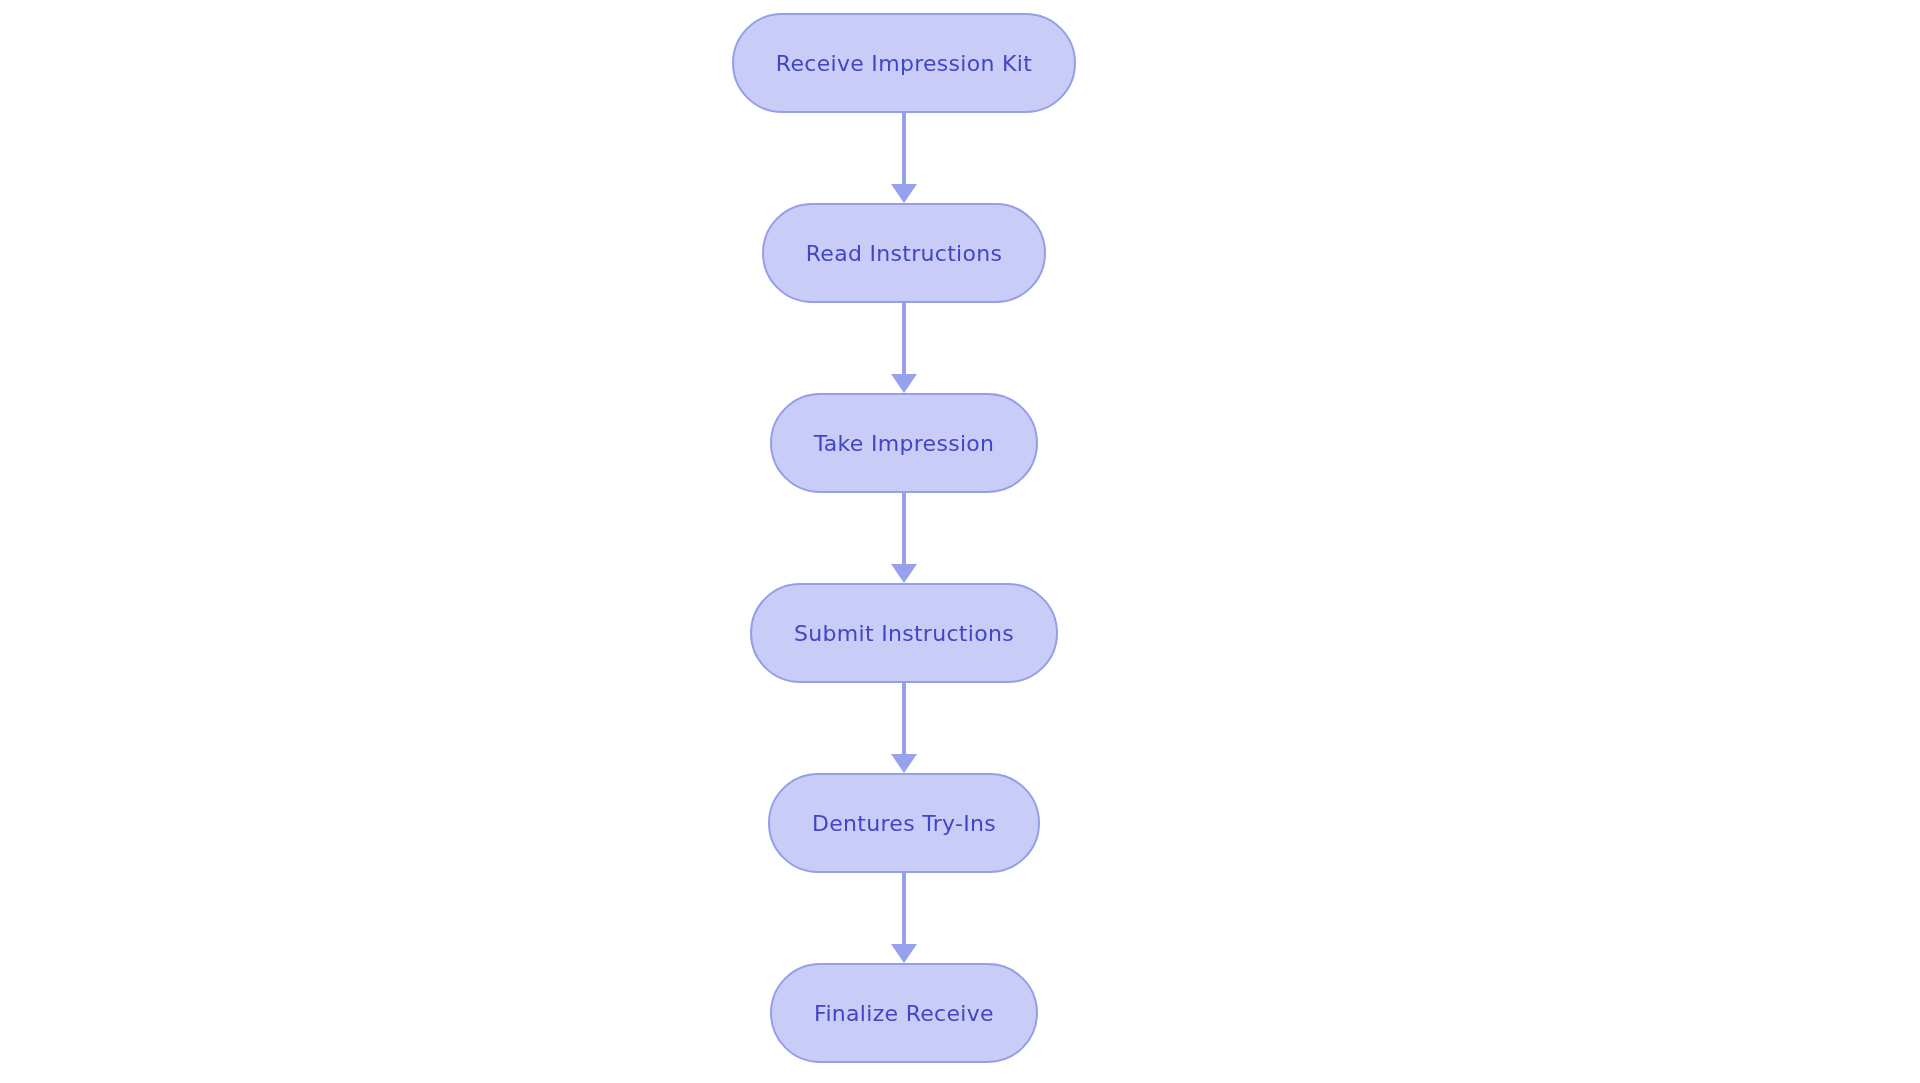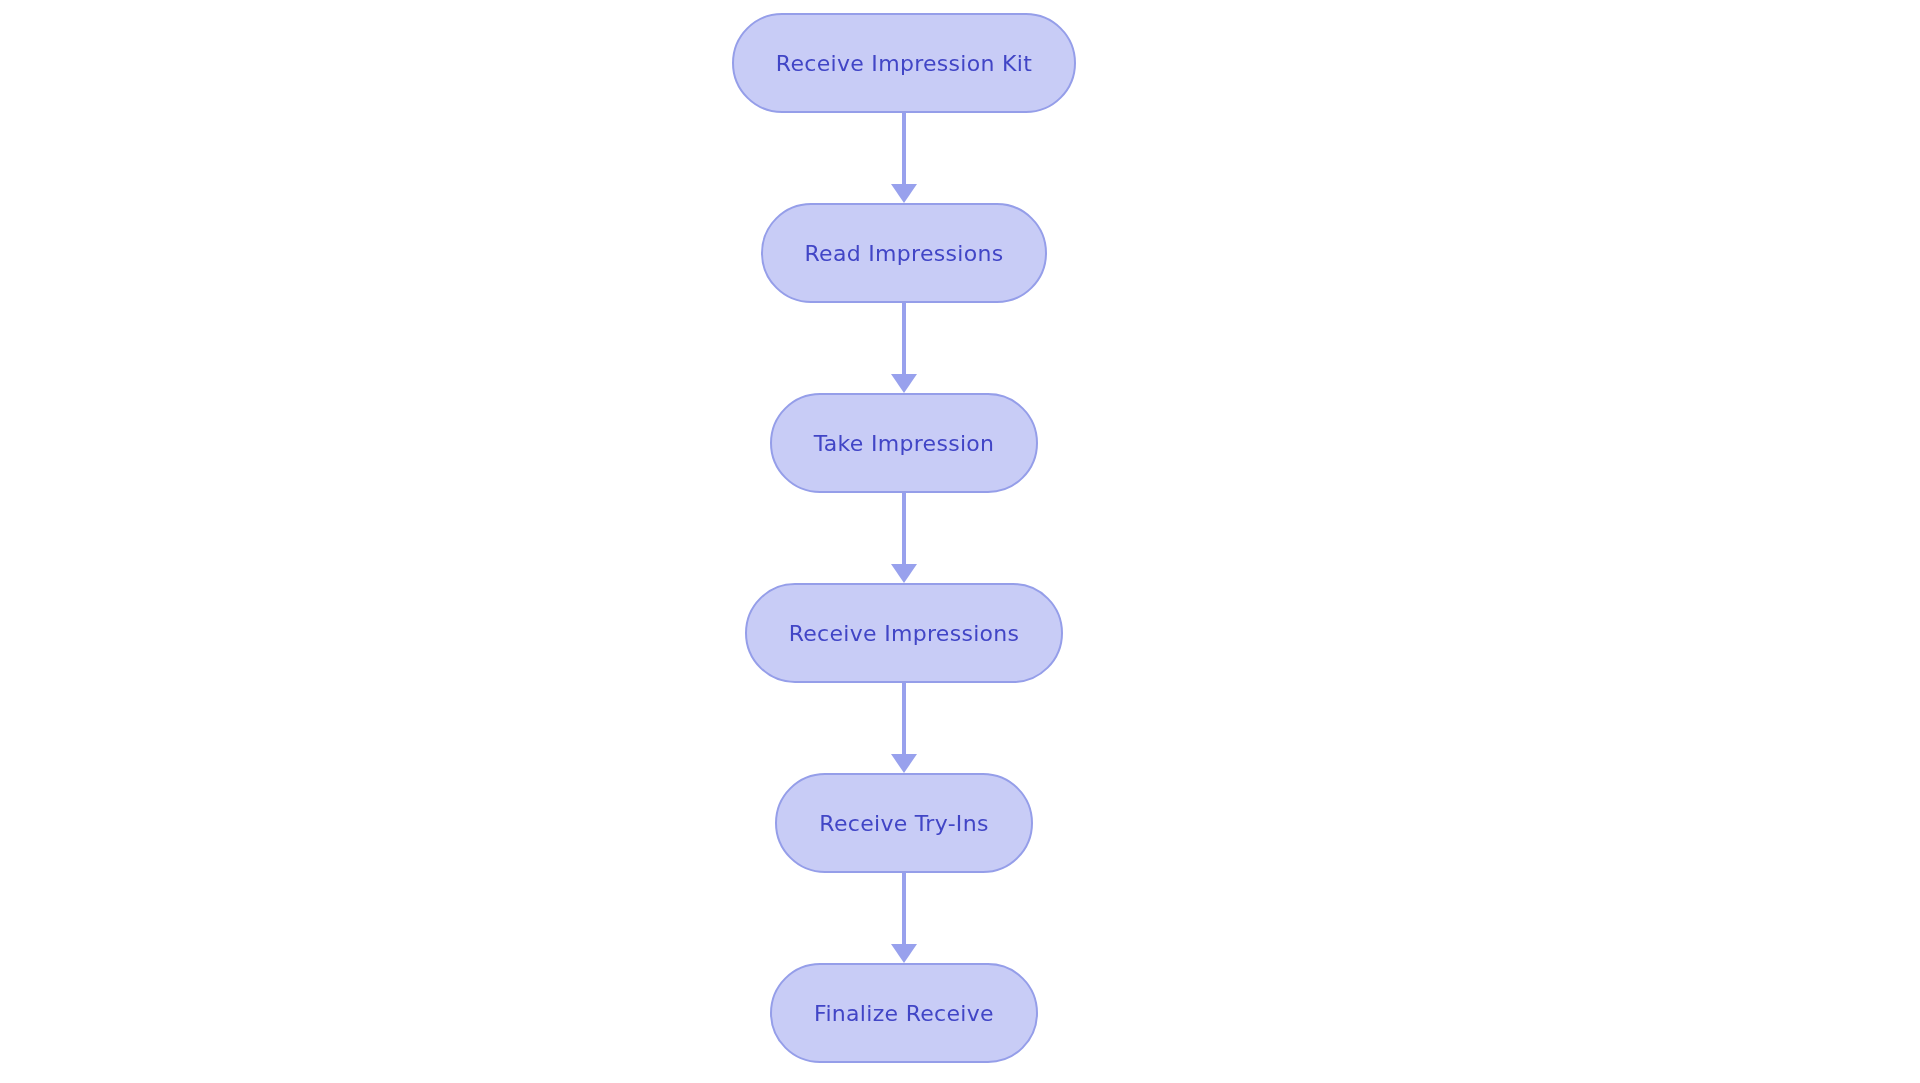--- a/index.html
+++ b/index.html
@@ -77,48 +77,48 @@
   <div class="flow-node">
     <span class="node-label">Receive Impression Kit</span>
   </div>
 
   <div class="flow-arrow">
     <div class="arrow-line"></div>
     <div class="arrow-head"></div>
   </div>
 
   <div class="flow-node">
-    <span class="node-label">Read Impressions</span>
+    <span class="node-label">Read Instructions</span>
   </div>
 
   <div class="flow-arrow">
     <div class="arrow-line"></div>
     <div class="arrow-head"></div>
   </div>
 
   <div class="flow-node">
     <span class="node-label">Take Impression</span>
   </div>
 
   <div class="flow-arrow">
     <div class="arrow-line"></div>
     <div class="arrow-head"></div>
   </div>
 
   <div class="flow-node">
-    <span class="node-label">Receive Impressions</span>
+    <span class="node-label">Submit Instructions</span>
   </div>
 
   <div class="flow-arrow">
     <div class="arrow-line"></div>
     <div class="arrow-head"></div>
   </div>
 
   <div class="flow-node">
-    <span class="node-label">Receive Try-Ins</span>
+    <span class="node-label">Dentures Try-Ins</span>
   </div>
 
   <div class="flow-arrow">
     <div class="arrow-line"></div>
     <div class="arrow-head"></div>
   </div>
 
   <div class="flow-node">
     <span class="node-label">Finalize Receive</span>
   </div>

